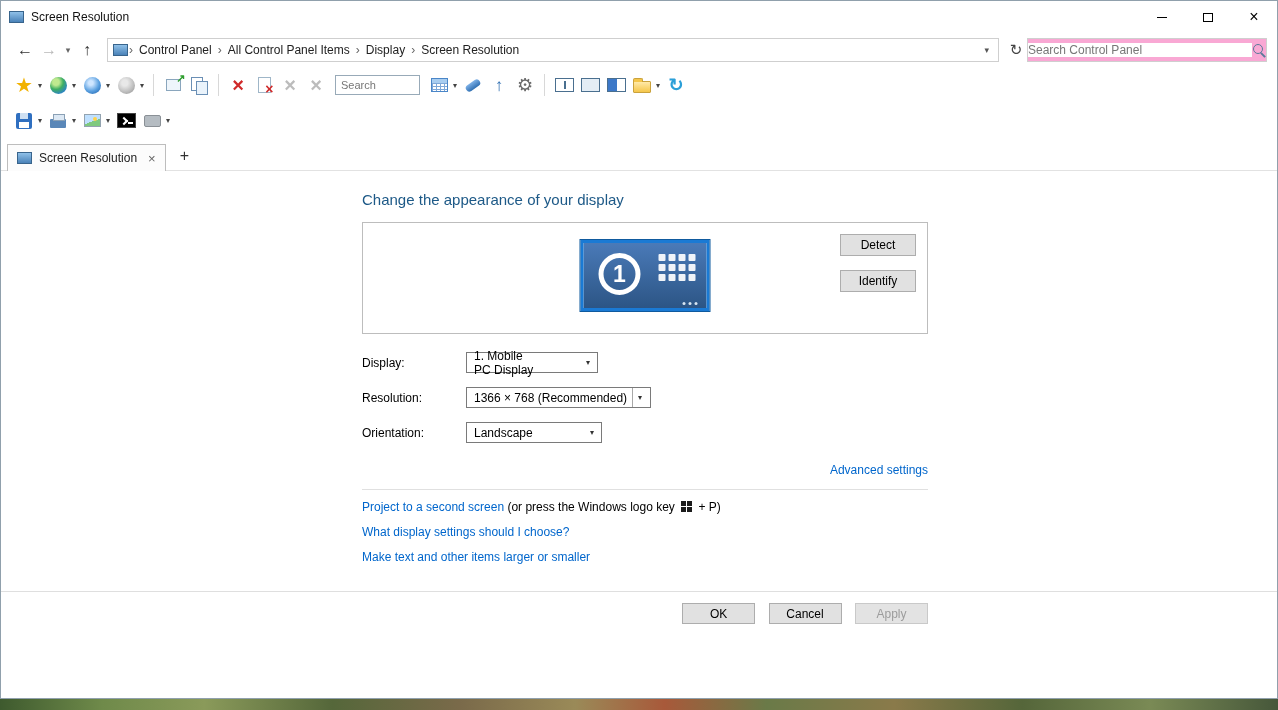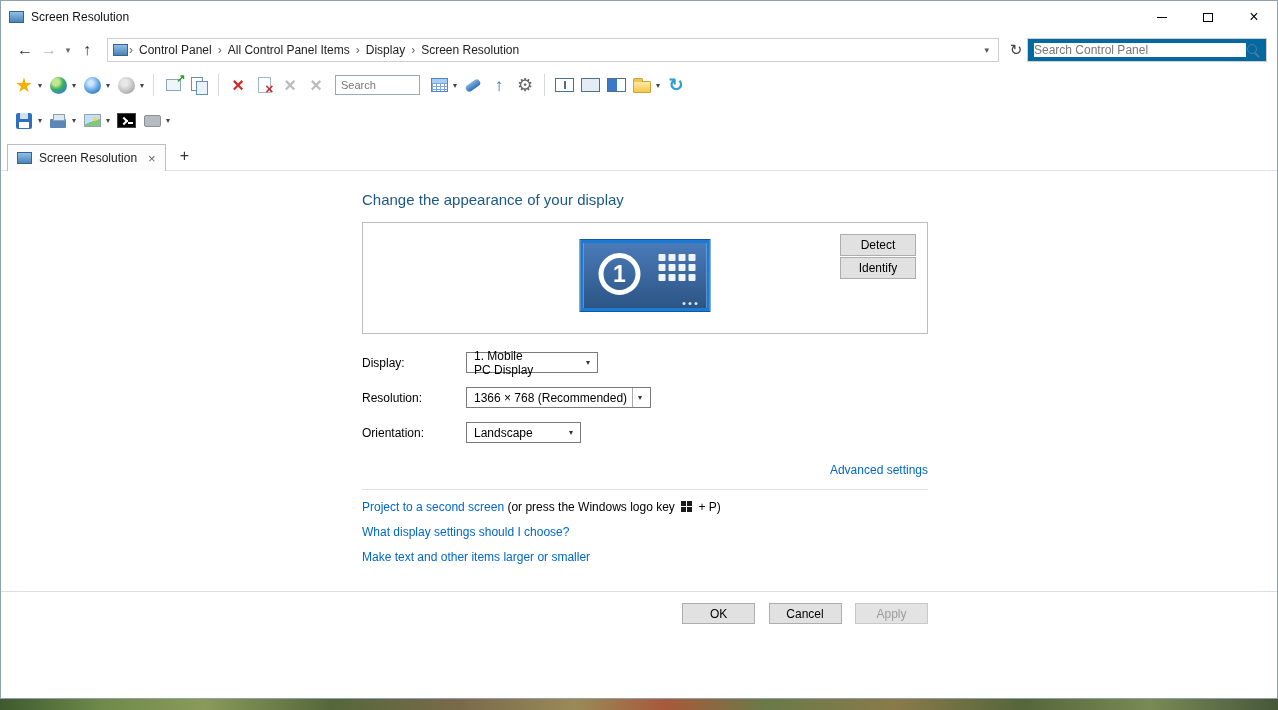--- a/index.html
+++ b/index.html
@@ -19,21 +19,21 @@
   
   .navbar { height:34px; display:flex; align-items:center; padding:0 10px 0 12px; flex:0 0 auto; }
   .nav-btn { font-size:16px; color:#333; width:24px; text-align:center; line-height:1; }
   .nav-btn.disabled { color:#b8b8b8; }
   .nav-caret { font-size:9px; color:#666; width:14px; text-align:center; }
   .addressbar { flex:1; height:24px; border:1px solid #cfcfcf; display:flex; align-items:center; padding:0 4px 0 5px; margin:0 6px 0 8px; background:#fff; }
   .crumb { font-size:12px; color:#222; padding:0 5px; white-space:nowrap; }
   .crumb-chev { font-size:12px; color:#666; padding:0 1px; }
   .addr-caret { margin-left:auto; font-size:9px; color:#555; padding:0 5px; }
   .refresh-btn { font-size:15px; color:#444; width:22px; text-align:center; }
-  .searchbox { width:240px; height:24px; border:1px solid #cfcfcf; display:flex; align-items:center; padding:0 6px; background:#0369a1; }
+  .searchbox { width:240px; height:24px; border:1px solid #cfcfcf; display:flex; align-items:center; padding:0 0; background:#f9a8d4; }
   .searchbox input { flex:1; border:none; outline:none; font-size:12px; font-family:"Liberation Sans",sans-serif; color:#333; }
   .searchbox input::placeholder, .tb-search::placeholder { color:#777; opacity:1; }
   .mag { width:14px; height:14px; position:relative; flex:0 0 auto; }
   .mag::before { content:""; position:absolute; left:1px; top:1px; width:8px; height:8px; border:1.5px solid #5a7a9a; border-radius:50%; }
   .mag::after { content:""; position:absolute; right:0; bottom:1px; width:6px; height:2px; background:#5a7a9a; transform:rotate(45deg); }
 
   
   .toolbar { display:flex; align-items:center; padding-left:10px; flex:0 0 auto; }
   .toolbar.row1 { height:36px; }
   .toolbar.row2 { height:35px; }
@@ -90,32 +90,32 @@
   .content { flex:1; background:#fff; position:relative; overflow:hidden; }
   .inner { margin-left:361px; width:566px; }
   .page-heading { font-size:15px; font-weight:400; color:#1d5987; margin-top:20px; }
   .monitor-panel { margin-top:14px; border:1px solid #bdbdbd; height:112px; position:relative; }
   .monitor { position:absolute; left:50%; top:17px; transform:translateX(-50%); width:129px; height:71px; background:linear-gradient(#4a7ab8,#2c5585); border:3px solid #1a7ad4; outline:1px solid #0f5a9e; }
   .mon-circle { position:absolute; left:15px; top:10px; width:42px; height:42px; border:5px solid #fff; border-radius:50%; display:flex; align-items:center; justify-content:center; color:#fff; font-size:23px; font-weight:bold; }
   .mon-grid { position:absolute; right:11px; top:11px; display:grid; grid-template-columns:repeat(4,7px); gap:3px; }
   .key { width:7px; height:7px; background:rgba(255,255,255,.92); border-radius:1px; }
   .mon-dots { position:absolute; right:9px; bottom:3px; display:flex; gap:3px; }
   .dot { width:3px; height:3px; border-radius:50%; background:#d8e6f2; }
-  .side-buttons { position:absolute; right:11px; top:11px; display:flex; flex-direction:column; gap:1px; }
+  .side-buttons { position:absolute; right:11px; top:11px; display:flex; flex-direction:column; gap:14px; }
   .btn { background:#e1e1e1; border:1px solid #adadad; font-size:12px; font-family:"Liberation Sans",sans-serif; height:22px; min-width:76px; color:#000; padding:0 10px; }
   .btn.disabled { color:#9c9c9c; border-color:#c9c9c9; background:#e3e3e3; }
   .form-area { margin-top:18px; }
   .form-row { display:flex; align-items:center; margin-bottom:14px; height:21px; }
   .form-row label { width:104px; font-size:12px; color:#000; }
   .combo { display:inline-flex; align-items:center; border:1px solid #7a7a7a; background:#fff; height:21px; padding:0 3px 0 7px; font-size:12px; color:#000; }
   .combo .combo-arrow { font-size:8px; color:#333; margin-left:auto; padding:0 4px; }
   .combo.w-display { width:132px;gap:48px; }
   .combo.w-res { width:185px; }
   .combo.w-res .combo-arrow { border-left:1px solid #a8a8a8; align-self:stretch; display:flex; align-items:center; margin-left:auto; padding:0 5px; }
-  .combo.w-orient { width:115px; }
+  .combo.w-orient { width:136px; }
   .adv-row { text-align:right; margin-top:20px; font-size:12px; }
   a.lnk { color:#0066cc; text-decoration:none; font-size:12px; }
   .content-divider { border:none; border-top:1px solid #e0e0e0; margin-top:12px; }
   .link-line { margin-top:10px; font-size:12px; color:#000; line-height:15px; }
   .link-line:first-of-type { margin-top:7px; }
   .winkey { display:inline-block; width:11px; height:11px; margin:0 3px; vertical-align:-1px;
     background-image:linear-gradient(#1b1b1b,#1b1b1b),linear-gradient(#1b1b1b,#1b1b1b),linear-gradient(#1b1b1b,#1b1b1b),linear-gradient(#1b1b1b,#1b1b1b);
     background-size:5px 5px; background-position:0 0,6px 0,0 6px,6px 6px; background-repeat:no-repeat; }
   .footer-divider { border:none; border-top:1px solid #dfdfdf; margin-top:26px; width:100%; }
   .footer-buttons { margin-left:361px; width:566px; text-align:right; margin-top:11px; }

